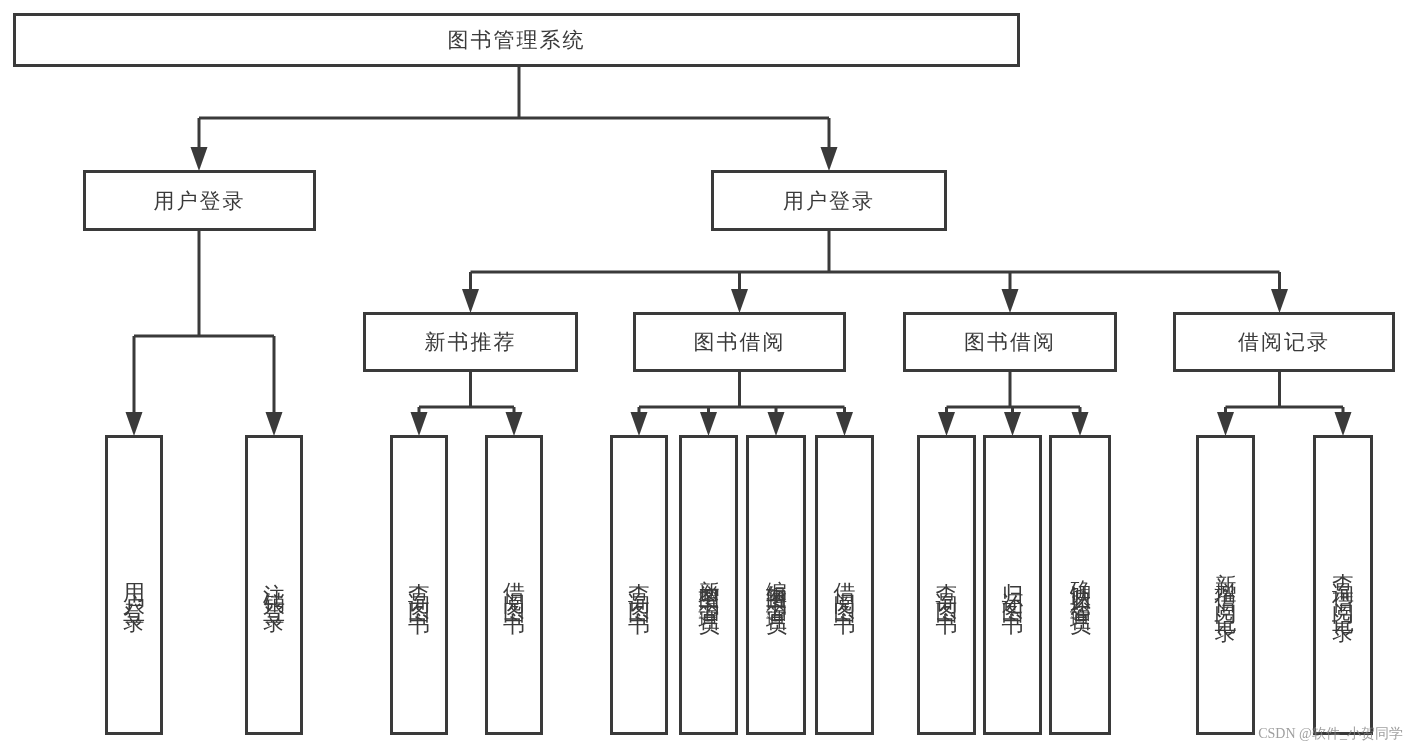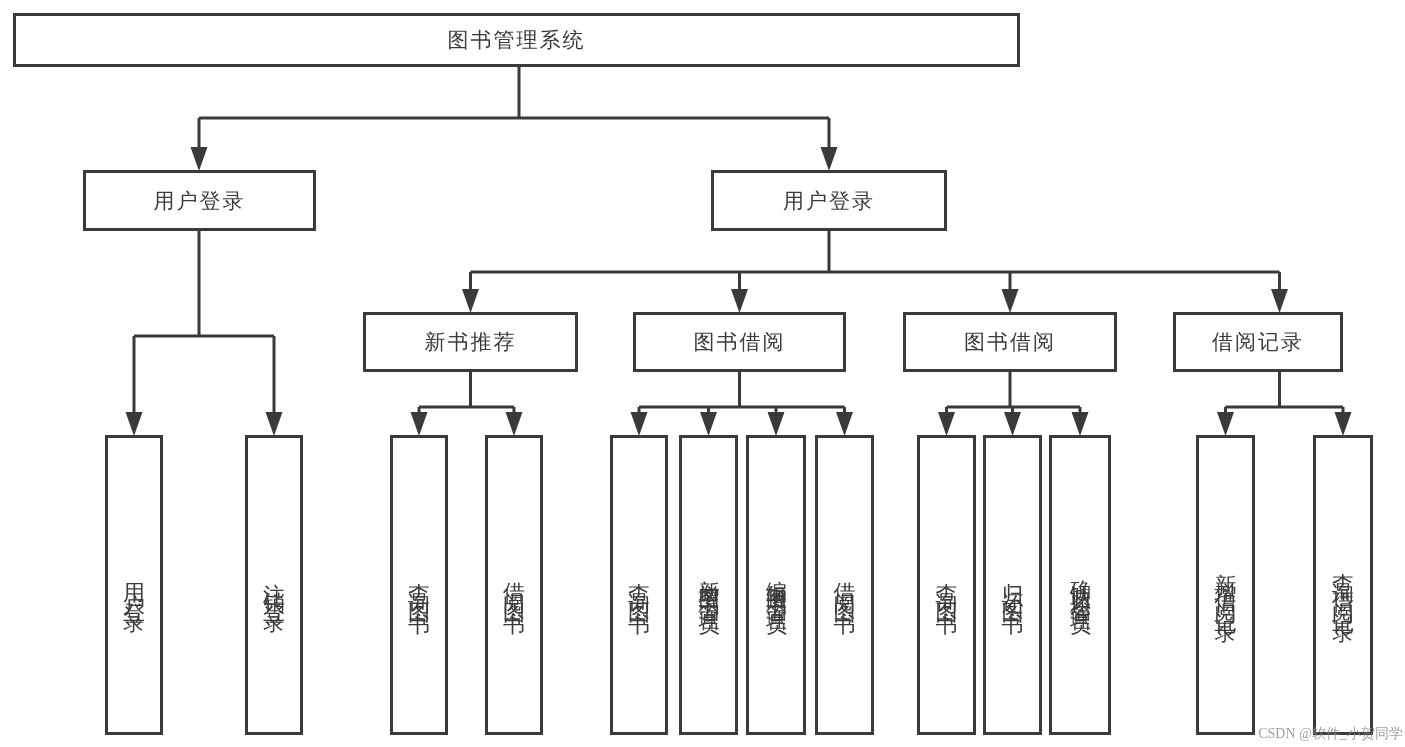--- a/index.html
+++ b/index.html
@@ -103,21 +103,21 @@
 
   <div class="node h-node" style="left:363px; top:312px; width:215px; height:60px;">
     <span>新书推荐</span>
   </div>
   <div class="node h-node" style="left:633px; top:312px; width:213px; height:60px;">
     <span>图书借阅</span>
   </div>
   <div class="node h-node" style="left:903px; top:312px; width:214px; height:60px;">
     <span>图书借阅</span>
   </div>
-  <div class="node h-node" style="left:1173px; top:312px; width:170px; height:60px;">
+  <div class="node h-node" style="left:1173px; top:312px; width:222px; height:60px;">
     <span>借阅记录</span>
   </div>
 
   <div class="node leaf" style="left:105px; top:435px; width:58px; height:300px;">
     <span class="vtext">用户登录</span>
   </div>
   <div class="node leaf" style="left:245px; top:435px; width:58px; height:300px;">
     <span class="vtext">注销登录</span>
   </div>
 

